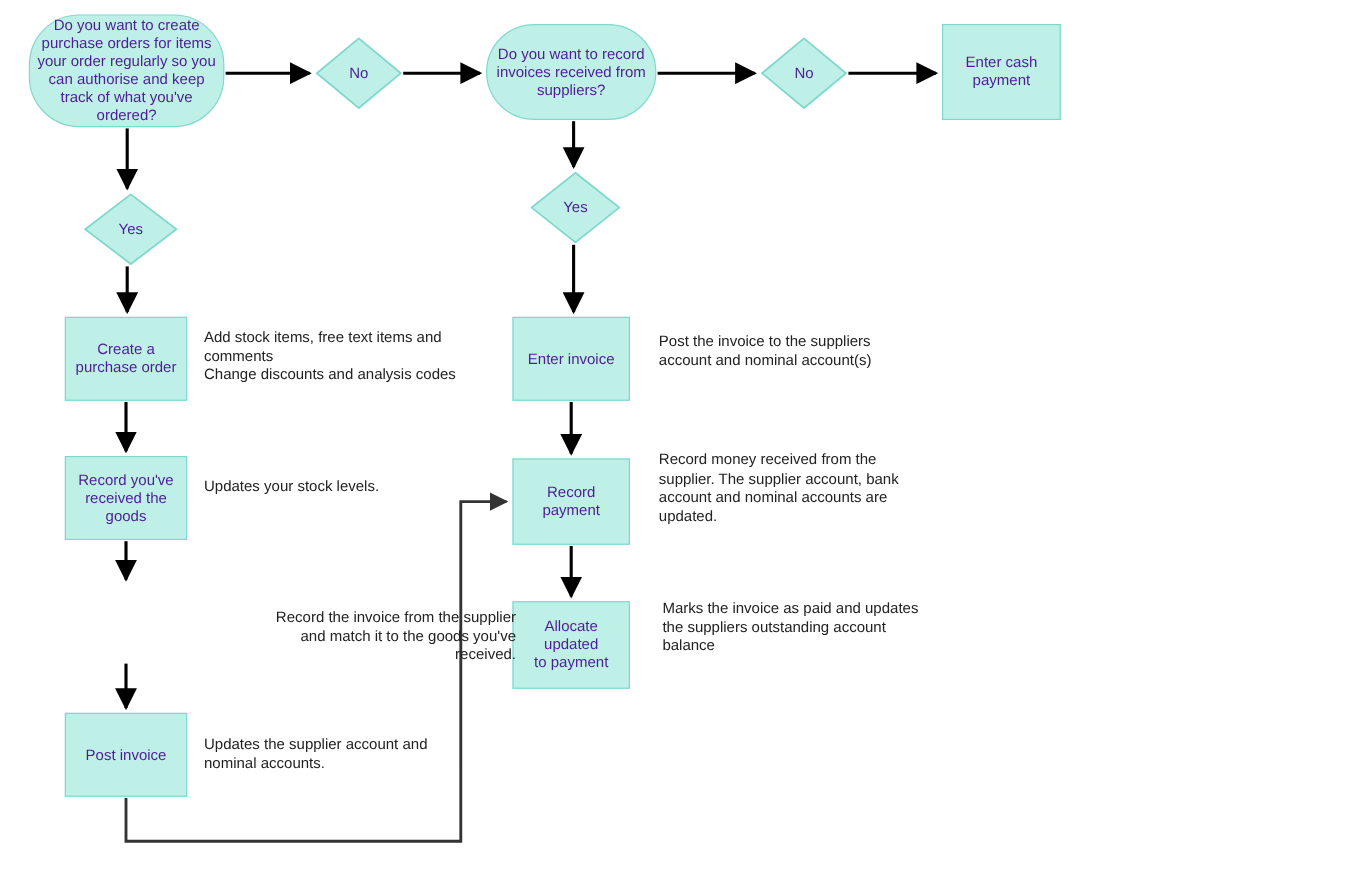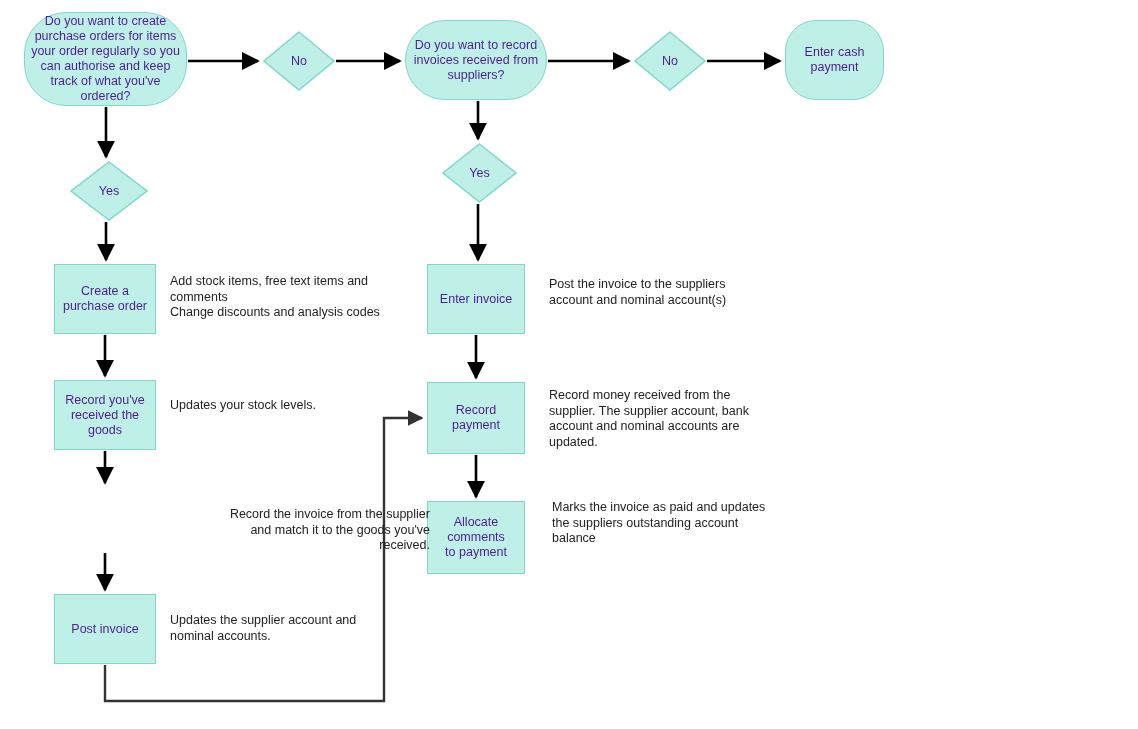--- a/index.html
+++ b/index.html
@@ -149,21 +149,21 @@
 suppliers?</span>
   </div>
 
   <div class="node shape-diamond" style="left:634px; top:31px; width:72px; height:60px;">
     <svg class="diamond-bg" viewBox="0 0 72 60" preserveAspectRatio="none">
       <polygon points="36,1 71,30 36,59 1,30" fill="#BFF0E8" stroke="#7FD8CC" stroke-width="1.5"></polygon>
     </svg>
     <span class="lbl">No</span>
   </div>
 
-  <div class="node shape-rect" style="left:785px; top:20px; width:99px; height:80px;border-radius:31px;">
+  <div class="node shape-rect" style="left:785px; top:20px; width:99px; height:80px;">
     <span class="lbl">Enter cash
 payment</span>
   </div>
 
   <div class="node shape-diamond" style="left:70px; top:161px; width:78px; height:60px;">
     <svg class="diamond-bg" viewBox="0 0 78 60" preserveAspectRatio="none">
       <polygon points="39,1 77,30 39,59 1,30" fill="#BFF0E8" stroke="#7FD8CC" stroke-width="1.5"></polygon>
     </svg>
     <span class="lbl">Yes</span>
   </div>
@@ -190,39 +190,39 @@
 goods</span>
   </div>
 
   <div class="node shape-rect" style="left:427px; top:382px; width:98px; height:72px;">
     <span class="lbl">Record
 payment</span>
   </div>
 
 
   <div class="node shape-rect" style="left:427px; top:501px; width:98px; height:73px;">
-    <span class="lbl">Allocate comments
+    <span class="lbl">Allocate updated
 to payment</span>
   </div>
 
   <div class="node shape-rect" style="left:54px; top:594px; width:102px; height:70px;">
     <span class="lbl">Post invoice</span>
   </div>
 
 
   <div class="annotation" style="left:170px; top:274px; width:260px;">Add stock items, free text items and
 comments
 Change discounts and analysis codes</div>
 
   <div class="annotation" style="left:549px; top:277px; width:250px;">Post the invoice to the suppliers
 account and nominal account(s)</div>
 
   <div class="annotation" style="left:170px; top:398px; width:250px;">Updates your stock levels.</div>
 
-  <div class="annotation" style="left:549px; top:388px; width:250px;">Record money received from the
+  <div class="annotation" style="left:549px; top:376px; width:250px;">Record money received from the
 supplier. The supplier account,  bank
 account and nominal accounts are
 updated.</div>
 
   <div class="annotation" style="left:170px; top:507px; width:260px;text-align:right;">Record the invoice from the supplier
 and match it to the goods you've
 received.</div>
 
   <div class="annotation" style="left:552px; top:500px; width:260px;">Marks the invoice as paid and updates
 the suppliers outstanding account

